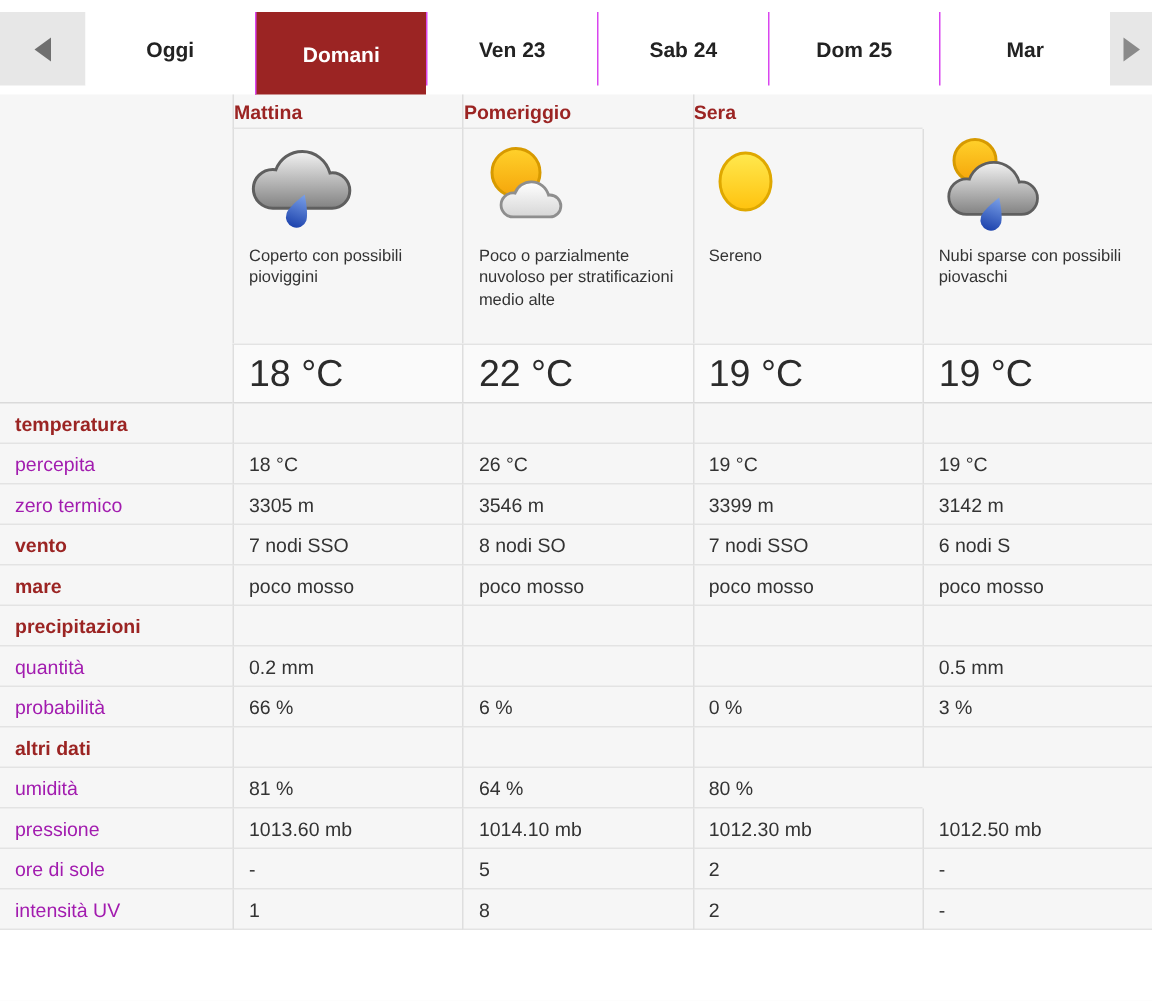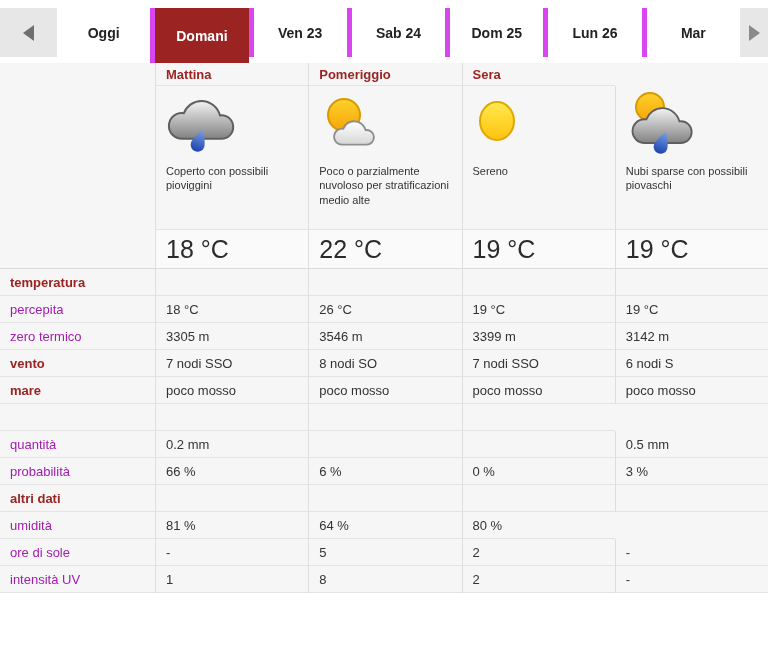--- a/index.html
+++ b/index.html
@@ -29,40 +29,39 @@
     border-right: 11px solid #6f6f6f;
   }
   .tri-right {
     width: 0; height: 0;
     border-top: 8px solid transparent; border-bottom: 8px solid transparent;
     border-left: 11px solid #8a8a8a;
   }
   .tabs { display: flex; flex: 1 1 auto; height: 49px; overflow: visible; }
   .tab {
     flex: 1 1 0; height: 49px;
-    background: #ffffff; border-left: 5px solid #d946ef;
+    background: #ffffff; border-left: 1px solid #d946ef;
     display: flex; align-items: center; justify-content: center;
     font-size: 14px; font-weight: bold; color: #222;
     cursor: pointer; white-space: nowrap; overflow: hidden;
   }
   .tab:first-child { border-left: none; }
   .tab.active {
     background: #9b2423; color: #ffffff;
     height: 55px; position: relative; z-index: 2;
   }
 
   
   .table { margin-top: 6px; background: #f6f6f6; }
   .tr { display: grid; grid-template-columns: 155px 1fr 1fr 1fr 1fr; }
   .td { border-left: 1px solid #dedede; overflow: hidden; }
   .td:first-child { border-left: none; }
 
   .head-row .td {
     height: 23px; display: flex; align-items: center;
-    padding-left: 10px;
     font-size: 13px; font-weight: bold; color: #9b2423;
     border-bottom: 1px solid #e3e3e3;
   }
   .head-row .td:first-child { border-bottom: none; }
 
   .summary-row .td { height: 143px; }
   .icon-box { height: 76px; display: flex; align-items: center; padding-left: 8px; }
   .desc {
     padding: 2px 10px 0 10px;
     font-size: 11px; line-height: 1.3; color: #333;
@@ -123,21 +122,20 @@
   <div class="tabbar">
     <div class="nav-btn left">
       <span class="tri-left"></span>
     </div>
     <div class="tabs">
       <div class="tab">Oggi</div>
       <div class="tab active">Domani</div>
       <div class="tab">Ven 23</div>
       <div class="tab">Sab 24</div>
       <div class="tab">Dom 25</div>
-      <div class="tab">Lun 26</div>
       <div class="tab">Mar</div>
     </div>
     <div class="nav-btn right">
       <span class="tri-right"></span>
     </div>
   </div>
 
   <div class="table">
 
     <div class="tr head-row">
@@ -228,20 +226,21 @@
       <div class="td">6 nodi S</div>
     </div>
     <div class="tr data-row section">
       <div class="td label strong">mare</div>
       <div class="td">poco mosso</div>
       <div class="td">poco mosso</div>
       <div class="td">poco mosso</div>
       <div class="td">poco mosso</div>
     </div>
     <div class="tr data-row section">
+      <div class="td label">precipitazioni</div>
       <div class="td"></div>
       <div class="td"></div>
       <div class="td"></div>
       <div class="td"></div>
     </div>
     <div class="tr data-row">
       <div class="td label">quantità</div>
       <div class="td">0.2 mm</div>
       <div class="td"></div>
       <div class="td"></div>
@@ -261,20 +260,27 @@
       <div class="td"></div>
       <div class="td"></div>
     </div>
     <div class="tr data-row">
       <div class="td label">umidità</div>
       <div class="td">81 %</div>
       <div class="td">64 %</div>
       <div class="td">80 %</div>
     </div>
     <div class="tr data-row">
+      <div class="td label">pressione</div>
+      <div class="td">1013.60 mb</div>
+      <div class="td">1014.10 mb</div>
+      <div class="td">1012.30 mb</div>
+      <div class="td">1012.50 mb</div>
+    </div>
+    <div class="tr data-row">
       <div class="td label">ore di sole</div>
       <div class="td">-</div>
       <div class="td">5</div>
       <div class="td">2</div>
       <div class="td">-</div>
     </div>
     <div class="tr data-row">
       <div class="td label">intensità UV</div>
       <div class="td">1</div>
       <div class="td">8</div>

